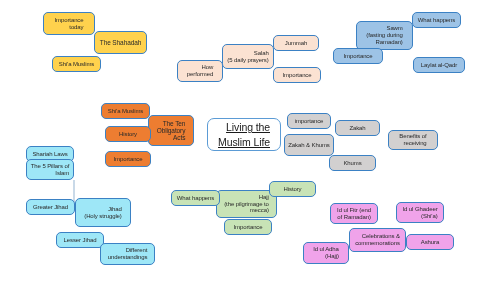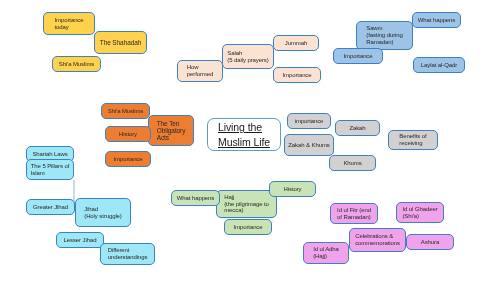--- a/index.html
+++ b/index.html
@@ -18,21 +18,21 @@
     overflow: hidden;
   }
   .node {
     position: absolute;
     box-sizing: border-box;
     border: 1px solid #3B81C4;
     border-radius: 5px;
     display: flex;
     align-items: center;
     justify-content: center;
-    text-align: left;
+    text-align: right;
     line-height: 1.12;
     color: #2a2a2a;
     padding: 7px 2px;
     white-space: pre-line;
     letter-spacing: -0.1px;
   }
   
   .c-yellow   { background: #FFD24D; }
   .c-peach    { background: #FBE2D2; }
   .c-bluelite { background: #9DC3E6; }

